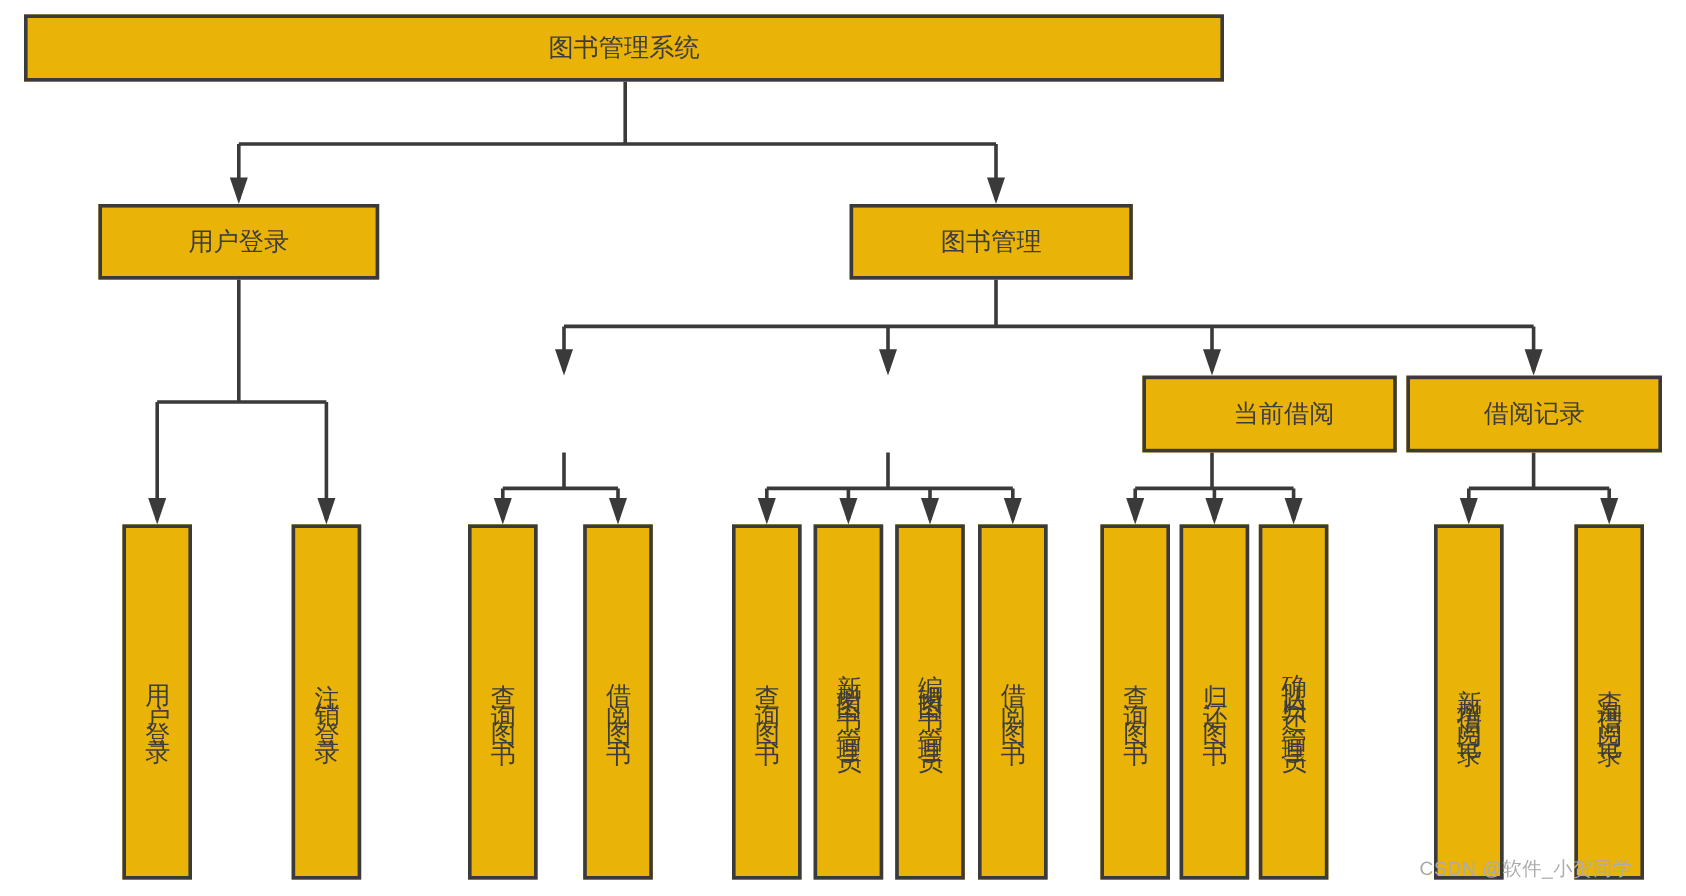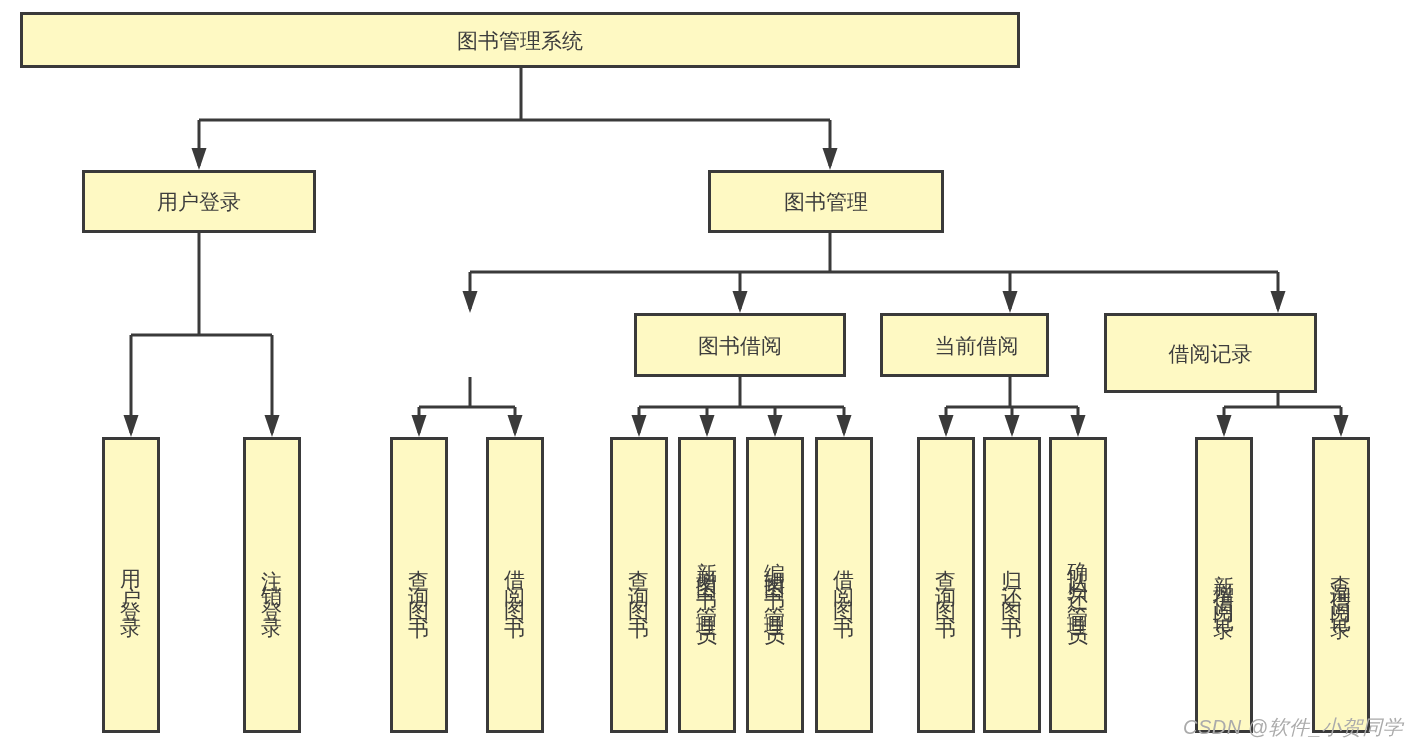--- a/index.html
+++ b/index.html
@@ -16,21 +16,21 @@
     overflow: hidden;
   }
   .connectors {
     position: absolute;
     top: 0;
     left: 0;
   }
   .node {
     position: absolute;
     box-sizing: border-box;
-    background: #fef9c3;
+    background: #eab308;
     border: 3px solid #3a3a3a;
     color: #3d3d3d;
     display: flex;
     align-items: center;
     justify-content: center;
     font-size: 21px;
     text-align: left;
     line-height: 1;
   }
   .leaf {
@@ -38,26 +38,25 @@
     letter-spacing: 9px;
     font-size: 21px;
   }
   .leaf.wide {
     letter-spacing: 16px;
   }
   .watermark {
     position: absolute;
     left: 1183px;
     top: 714px;
-    font-size: 20px;
+    font-size: 16px;
     color: #ababab;
     letter-spacing: 0.5px;
     white-space: nowrap;
     z-index: 5;
-    font-style: italic;
   }
 </style>
 </head>
 <body>
 
 <div class="canvas">
 
   <svg class="connectors" width="1405" height="747" viewBox="0 0 1405 747">
     <g stroke="#3a3a3a" stroke-width="3" fill="none">
 
@@ -96,23 +95,22 @@
       <polygon points="1216.5,415 1231.5,415 1224,437"></polygon>
       <polygon points="1333.5,415 1348.5,415 1341,437"></polygon>
     </g>
   </svg>
 
   <div class="node" style="left:20px; top:12px; width:1000px; height:56px;">图书管理系统</div>
 
   <div class="node" style="left:82px; top:170px; width:234px; height:63px;">用户登录</div>
   <div class="node" style="left:708px; top:170px; width:236px; height:63px;">图书管理</div>
 
-  <div class="node" style="left:634px; top:313px; width:212px; height:64px;">图书借阅</div>
-  <div class="node" style="left:880px; top:313px; width:169px; height:64px;padding-left:24px;">当前借阅</div>
-  <div class="node" style="left:1104px; top:313px; width:213px; height:80px;">借阅记录</div>
+  <div class="node" style="left:952px; top:313px; width:212px; height:64px;padding-left:24px;">当前借阅</div>
+  <div class="node" style="left:1172px; top:313px; width:213px; height:64px;">借阅记录</div>
 
   <div class="node leaf wide" style="left:102px; top:437px; width:58px; height:296px;">用户登录</div>
   <div class="node leaf wide" style="left:243px; top:437px; width:58px; height:296px;">注销登录</div>
 
   <div class="node leaf wide" style="left:390px; top:437px; width:58px; height:296px;">查询图书</div>
   <div class="node leaf wide" style="left:486px; top:437px; width:58px; height:296px;">借阅图书</div>
 
   <div class="node leaf wide" style="left:610px; top:437px; width:58px; height:296px;">查询图书</div>
   <div class="node leaf" style="left:678px; top:437px; width:58px; height:296px;">新增图书（管理员）</div>
   <div class="node leaf" style="left:746px; top:437px; width:58px; height:296px;">编辑图书（管理员）</div>

